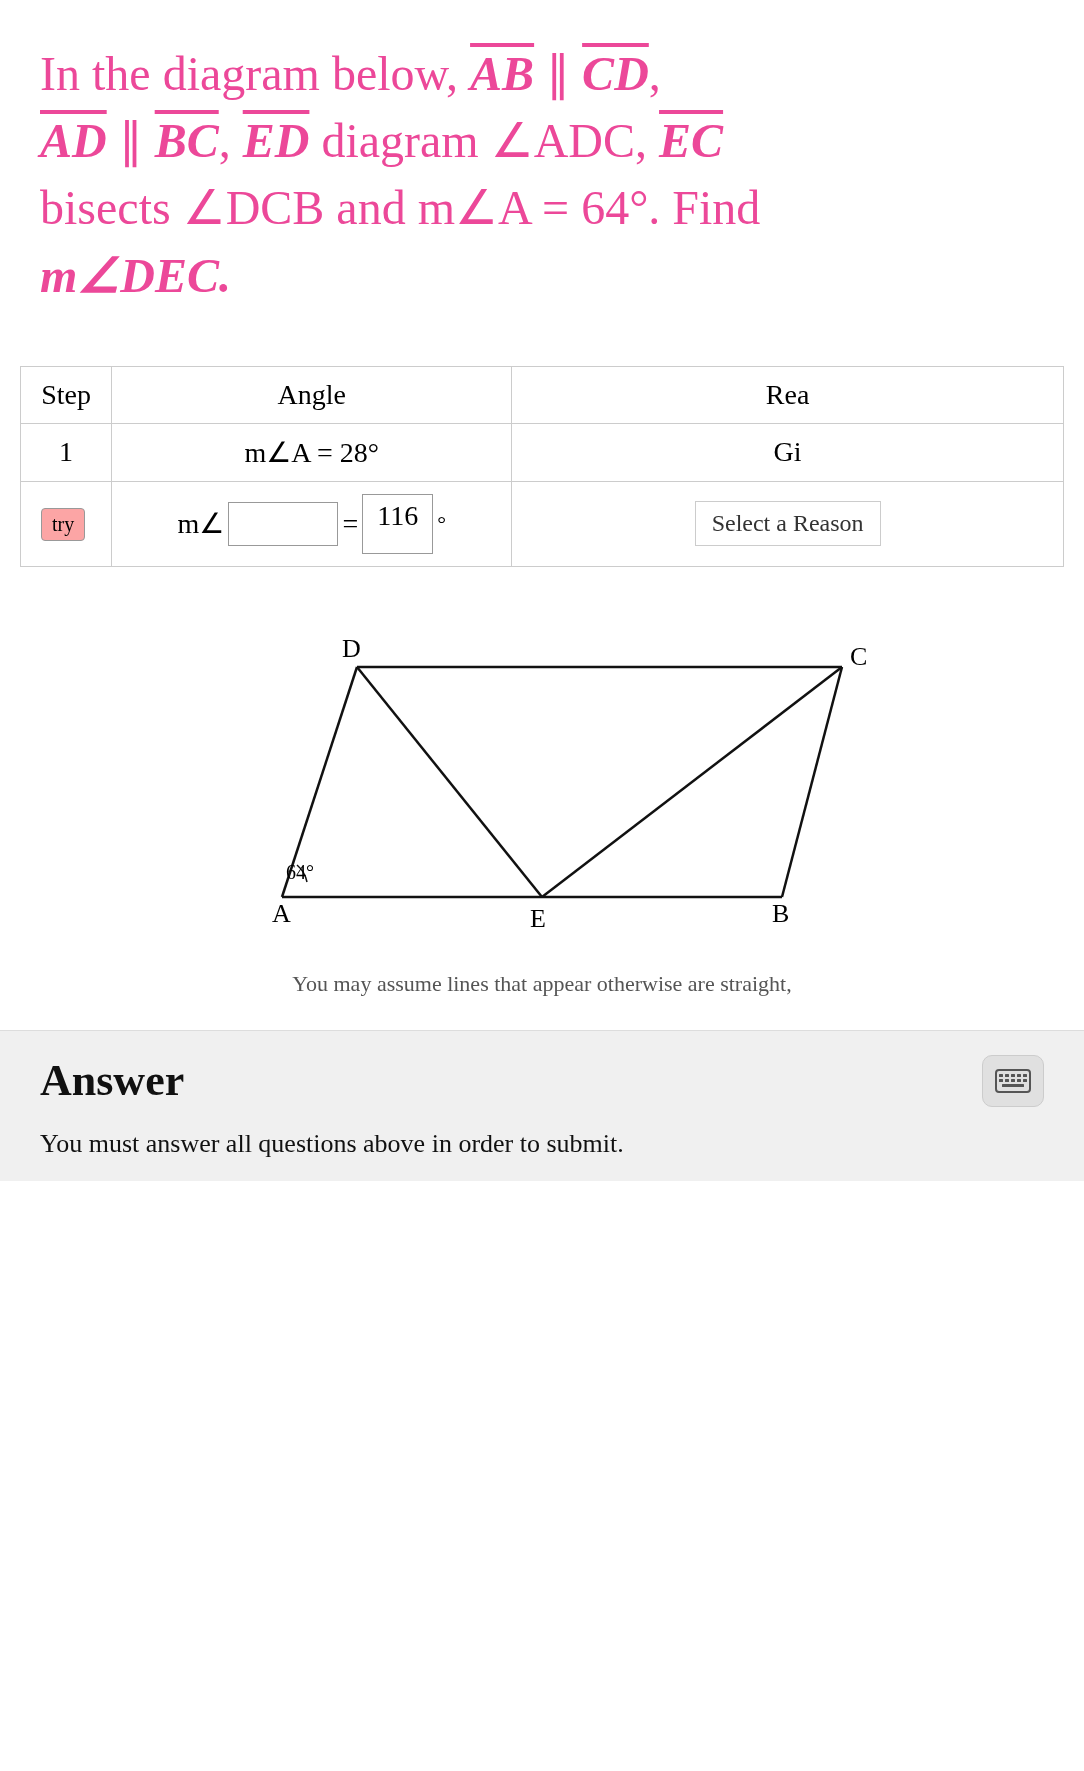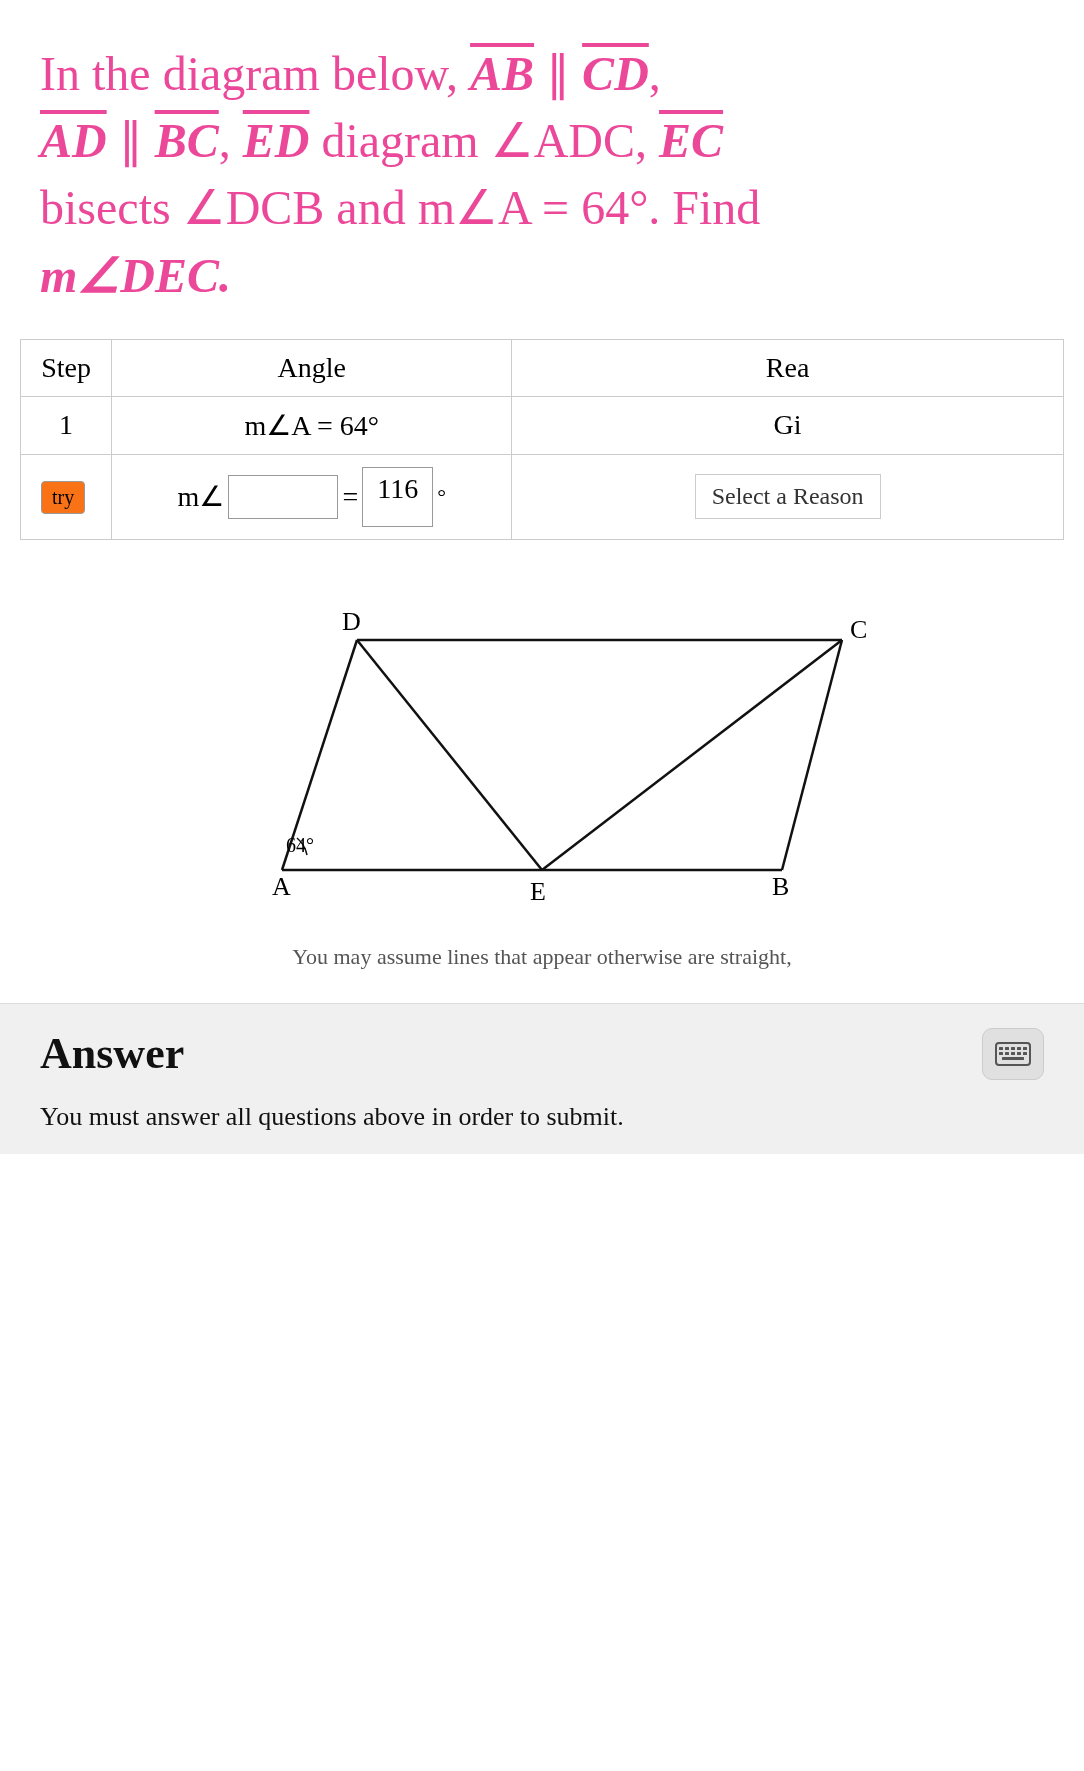--- a/index.html
+++ b/index.html
@@ -44,20 +44,21 @@
     
     .table-section {
       padding: 10px 20px 20px 20px;
       overflow-x: hidden;
     }
 
     .proof-table {
       width: 100%;
       border-collapse: collapse;
       font-size: 28px;
+      margin-top: 27px;
     }
 
     .proof-table th {
       border: 1px solid #ccc;
       padding: 12px 20px;
       font-weight: normal;
       text-align: center;
       background: #fff;
       font-size: 28px;
     }
@@ -90,21 +91,21 @@
       text-align: right;
       padding-right: 20px;
     }
 
     .try-button {
       display: inline-block;
       border: 1px solid #999;
       padding: 4px 10px;
       font-size: 20px;
       border-radius: 4px;
-      background: #f97316;
+      background: #fca5a5;
       cursor: pointer;
       font-family: Georgia, serif;
       margin-right: 6px;
     }
 
     .angle-input-row {
       display: flex;
       align-items: center;
       justify-content: center;
       gap: 4px;
@@ -239,21 +240,21 @@
       <thead>
         <tr>
           <th class="step-col">Step</th>
           <th class="angle-col">Angle</th>
           <th class="reason-col col-reason-header">Rea</th>
         </tr>
       </thead>
       <tbody>
         <tr>
           <td>1</td>
-          <td>m∠A = 64°</td>
+          <td>m∠A = 28°</td>
           <td class="col-reason-cell">Gi</td>
         </tr>
         <tr>
           <td>
             <button class="try-button">try</button>
           </td>
           <td>
             <div class="angle-input-row">
               <span>m∠</span>
               <div class="angle-input-box"></div>

